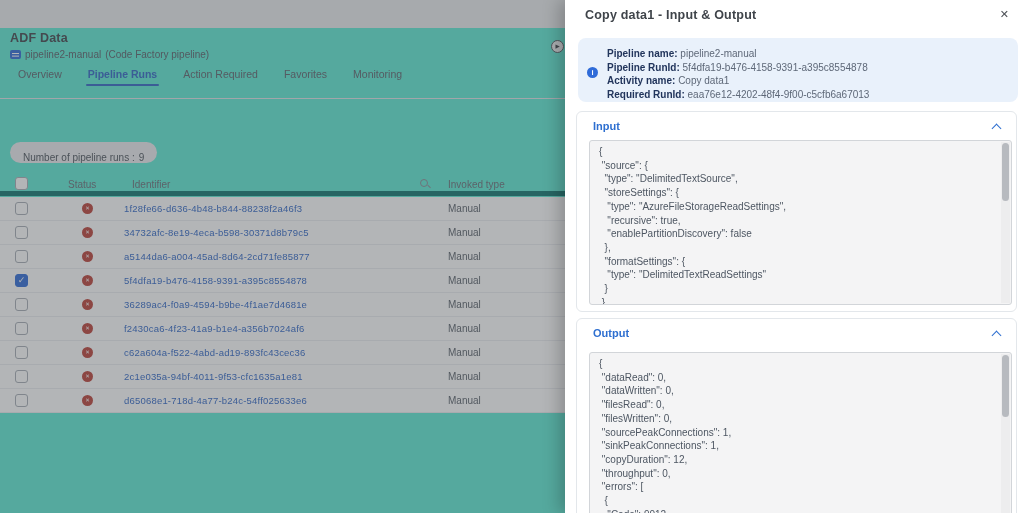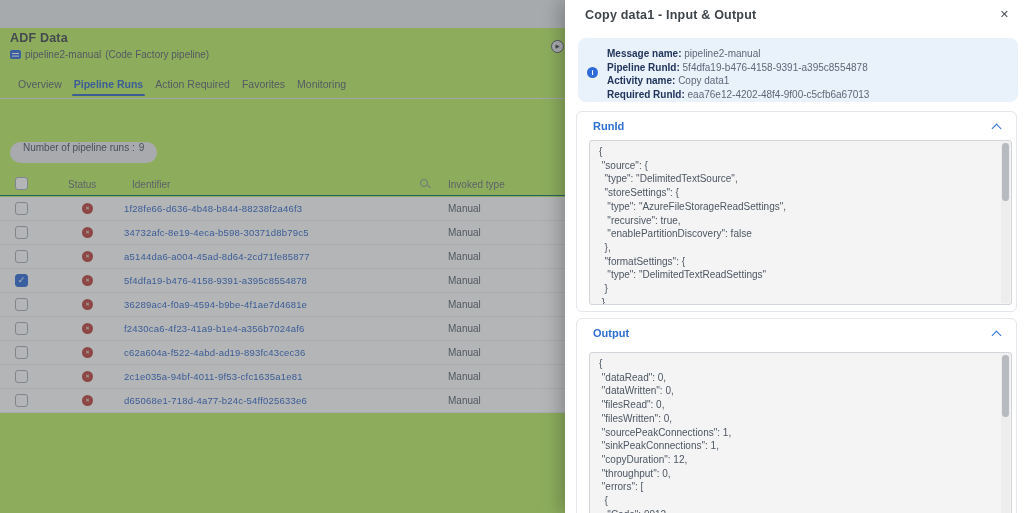--- a/index.html
+++ b/index.html
@@ -1,36 +1,36 @@
 <!DOCTYPE html>
 <html><head>
 <meta charset="utf-8">
 <style>
   * { margin:0; padding:0; box-sizing:border-box; }
   html,body { width:1024px; height:513px; overflow:hidden; }
   body { font-family:"Liberation Sans","DejaVu Sans",sans-serif; background:#fff; position:relative; }
 
   
-  .left-page { position:absolute; inset:0; background:#bef264; }
+  .left-page { position:absolute; inset:0; background:#5eead4; }
   .topbar { position:absolute; top:0; left:0; right:0; height:28px; background:#ebecee; }
 
   .page-title { position:absolute; top:31px; left:10px; font-size:12.5px; font-weight:700; color:#41464d; letter-spacing:.2px; }
   .subtitle { position:absolute; top:49px; left:10px; display:flex; align-items:center; gap:4px; font-size:10px; color:#5a616a; }
   .pipeline-icon { width:11px; height:9px; background:#2f6bd8; border-radius:2px; position:relative; flex:0 0 auto; }
   .pipeline-icon::before { content:""; position:absolute; left:2px; right:2px; top:3px; height:1.4px; background:#fff; box-shadow:0 2.6px 0 #fff; }
 
-  .tabs { position:absolute; top:76px; left:18px; display:flex; gap:12px; height:20px; align-items:center; }
+  .tabs { position:absolute; top:66px; left:18px; display:flex; gap:26px; height:20px; align-items:center; }
   .tab { font-size:10.5px; color:#5d646d; position:relative; cursor:pointer; padding-bottom:4px; }
   .tab.active { color:#3168c6; font-weight:700; }
   .tab.active::after { content:""; position:absolute; left:-2px; right:-2px; bottom:-2px; height:2px; background:#3168c6; border-radius:2px; }
   .tabs-divider { position:absolute; top:98px; left:0; right:0; height:1px; background:#e2e5e9; }
 
-  .count-badge { position:absolute; top:142px; left:10px; height:21px; display:flex; align-items:flex-start; gap:4px; background:#ecedef; border-radius:11px; padding:0 13px; font-size:10px; color:#4b525b; }
-
-  .thead { position:absolute; top:176px; left:0; right:0; height:20px; border-bottom:1px solid #0f766e; font-size:10px; color:#697079; }
+  .count-badge { position:absolute; top:142px; left:10px; height:21px; display:flex; align-items:flex-end; gap:4px; background:#ecedef; border-radius:11px; padding:0 13px; font-size:10px; color:#4b525b; }
+
+  .thead { position:absolute; top:176px; left:0; right:0; height:20px; border-bottom:5px solid #0f766e; font-size:10px; color:#697079; }
   .col-status { position:absolute; left:68px; top:3px; }
   .col-id { position:absolute; left:132px; top:3px; }
   .col-invoked { position:absolute; left:448px; top:3px; }
 
   .search-icon { position:absolute; left:420px; top:3px; width:8px; height:8px; border:1.3px solid #888f98; border-radius:50%; }
   .search-icon::after { content:""; position:absolute; width:4px; height:1.3px; background:#888f98; transform:rotate(45deg); right:-3.5px; bottom:-1.5px; }
 
   .tbody { position:absolute; top:197px; left:0; right:0; }
   .trow { position:relative; height:24px; border-bottom:1px solid #eceef1; background:#fff; }
 
@@ -172,29 +172,29 @@
 
 <div class="dim-overlay"></div>
 
 <div class="flyout">
   <div class="fly-title">Copy data1 - Input &amp; Output</div>
   <div class="close-btn">✕</div>
 
   <div class="info-box">
     <i class="info-icon">i</i>
     <div class="info-lines">
-      <div class="info-line"><b>Message name:</b> <span>pipeline2-manual</span></div>
+      <div class="info-line"><b>Pipeline name:</b> <span>pipeline2-manual</span></div>
       <div class="info-line"><b>Pipeline RunId:</b> <span>5f4dfa19-b476-4158-9391-a395c8554878</span></div>
       <div class="info-line"><b>Activity name:</b> <span>Copy data1</span></div>
       <div class="info-line"><b>Required RunId:</b> <span>eaa76e12-4202-48f4-9f00-c5cfb6a67013</span></div>
     </div>
   </div>
 
   <div class="section-card card-input">
-    <div class="section-label">RunId</div>
+    <div class="section-label">Input</div>
     <div class="chev-up"></div>
     <div class="code-block code-input">
       <pre>{
  "source": {
   "type": "DelimitedTextSource",
   "storeSettings": {
    "type": "AzureFileStorageReadSettings",
    "recursive": true,
    "enablePartitionDiscovery": false
   },

